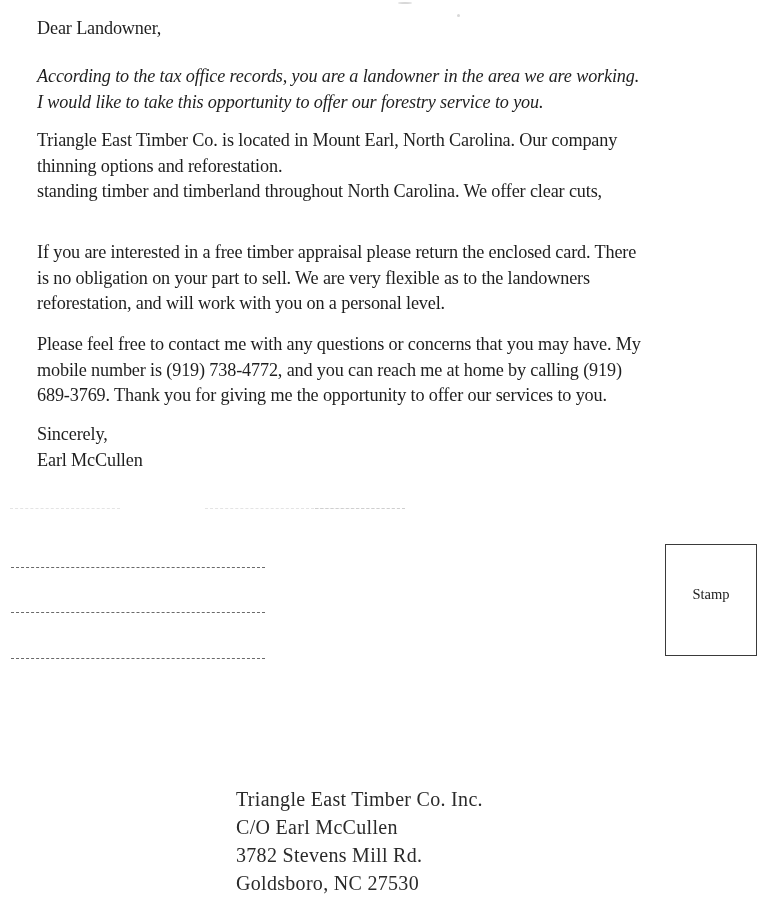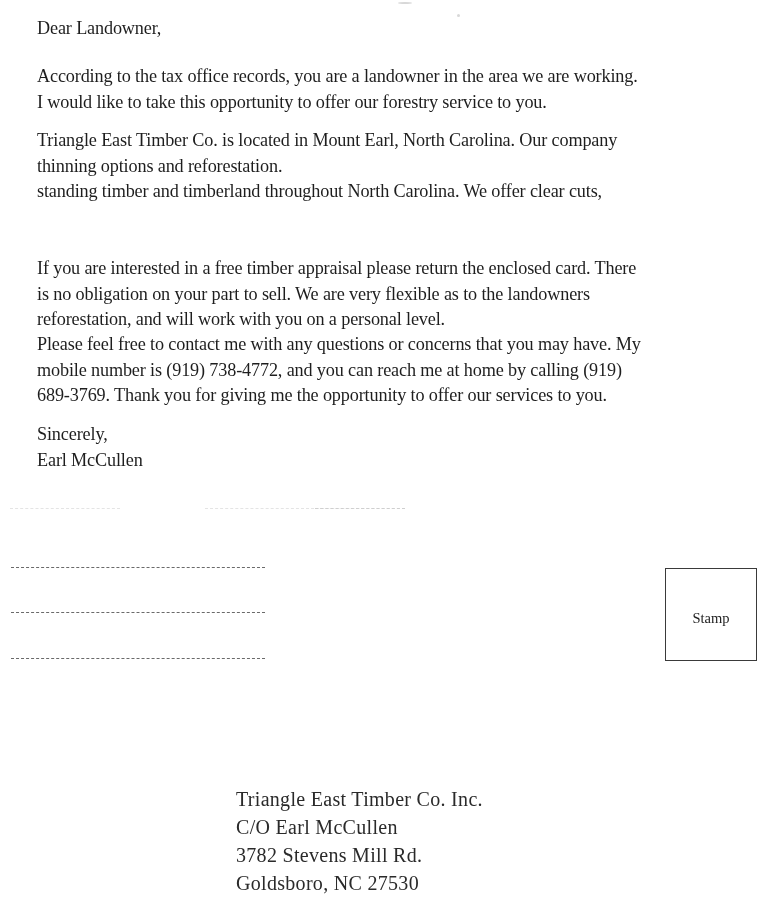--- a/index.html
+++ b/index.html
@@ -16,52 +16,52 @@
     }
     .p span { display: block; }
     .perf {
       position: absolute; top: 508px; height: 0; border-top: 1px dashed #e4e4e4;
     }
     .addr-line {
       position: absolute; left: 11px; width: 254px; height: 0;
       border-top: 1.5px dashed #6a6a6a;
     }
     .stamp {
-      position: absolute; left: 665px; top: 568px; width: 92px; height: 93px;
+      position: absolute; left: 665px; top: 544px; width: 92px; height: 112px;
       border: 1.3px solid #3a3a3a; box-sizing: border-box; padding-left: 45px;
     }
     .stamp-label {
       position: absolute; left: 0; right: 0; top: 41px; text-align: center;
       font-size: 14.5px; color: #222;
     }
     .return-addr {
       position: absolute; left: 236px; top: 785px;
       font-size: 20px; line-height: 28px; color: #2a2a2a; letter-spacing: 0.3px;
     }
     .return-addr span { display: block; white-space: nowrap; }
     .speck { position: absolute; background: #d8d8d8; border-radius: 50%; }
   </style>
 </head>
 <body>
 
 <div class="letter">
   <p class="p" style="top:12px;">Dear Landowner,</p>
 
-  <div class="p" style="top:60px;">
+  <div class="p" style="top:60px;font-style:italic;">
     <span>According to the tax office records, you are a landowner in the area we are working.</span>
     <span>I would like to take this opportunity to offer our forestry service to you.</span>
   </div>
 
   <div class="p" style="top:124px;">
     <span>Triangle East Timber Co. is located in Mount Earl, North Carolina. Our company</span>
     <span>thinning options and reforestation.</span>
     <span>standing timber and timberland throughout North Carolina. We offer clear cuts,</span>
   </div>
 
-  <div class="p" style="top:252px;">
+  <div class="p" style="top:236px;">
     <span>If you are interested in a free timber appraisal please return the enclosed card.  There</span>
     <span>is no obligation on your part to sell. We are very flexible as to the landowners</span>
     <span>reforestation, and will work with you on a personal level.</span>
   </div>
 
   <div class="p" style="top:328px;">
     <span>Please feel free to contact me with any questions or concerns that you may have. My</span>
     <span>mobile number is (919) 738-4772, and you can reach me at home by calling (919)</span>
     <span>689-3769.  Thank you for giving me the opportunity to offer our services to you.</span>
   </div>

